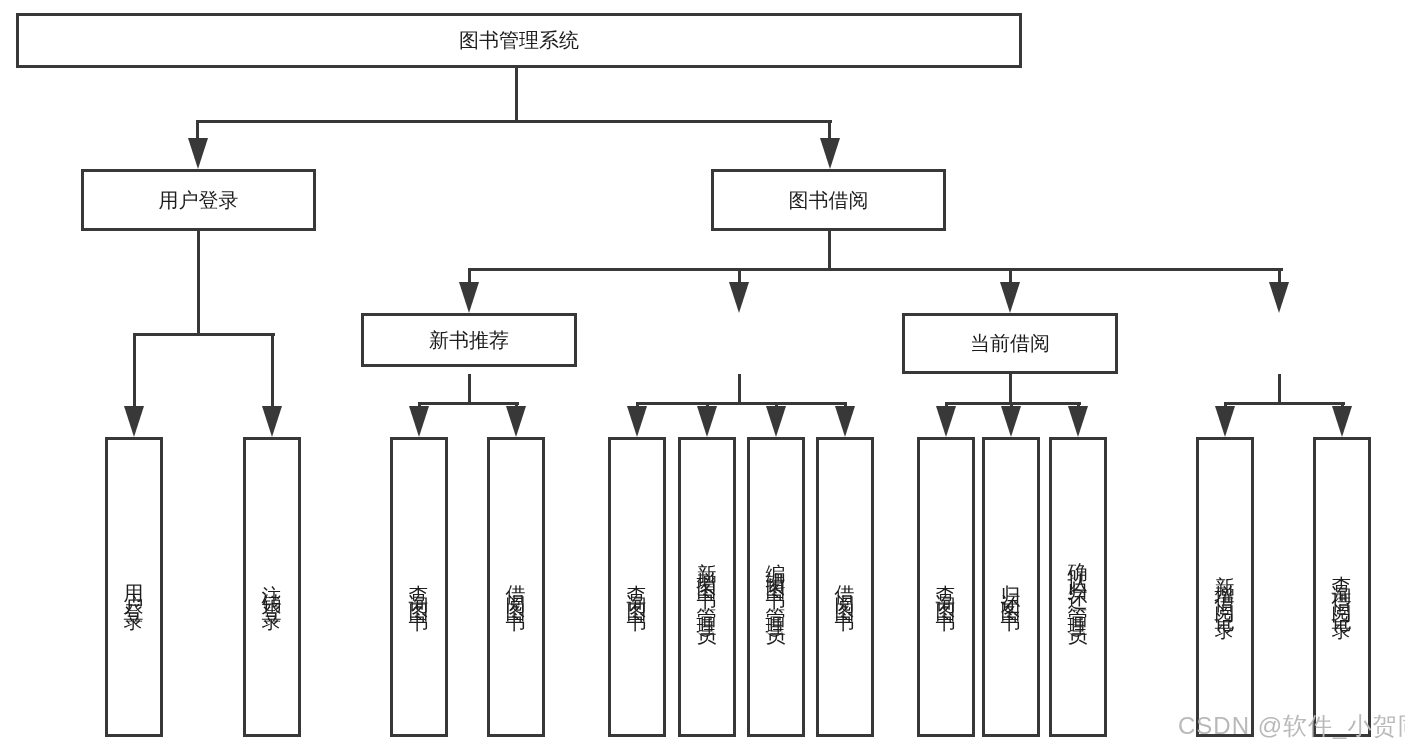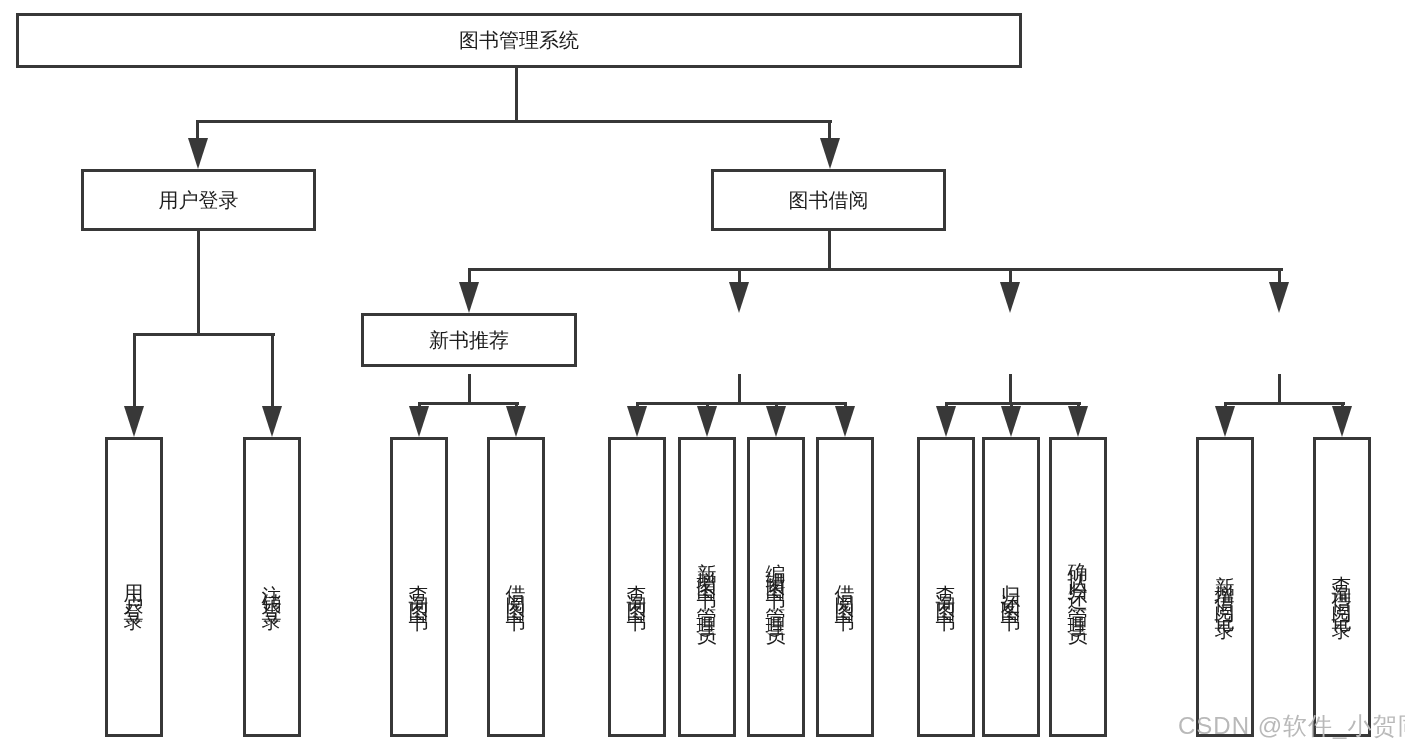--- a/index.html
+++ b/index.html
@@ -93,20 +93,23 @@
   <div class="line" style="left:738px;top:268px;width:3px;height:18px"></div>
   <div class="arrow" style="left:729px;top:282px"></div>
   <div class="line" style="left:1009px;top:268px;width:3px;height:18px"></div>
   <div class="arrow" style="left:1000px;top:282px"></div>
   <div class="line" style="left:1278px;top:268px;width:3px;height:18px"></div>
   <div class="arrow" style="left:1269px;top:282px"></div>
 
   <div class="box" style="left:361px;top:313px;width:216px;height:54px">
     <span>新书推荐</span>
   </div>
+  <div class="box" style="left:902px;top:313px;width:216px;height:61px">
+    <span>当前借阅</span>
+  </div>
 
   <div class="line" style="left:468px;top:374px;width:3px;height:31px"></div>
   <div class="line" style="left:418px;top:402px;width:101px;height:3px"></div>
   <div class="line" style="left:418px;top:402px;width:3px;height:7px"></div>
   <div class="arrow" style="left:409px;top:406px"></div>
   <div class="line" style="left:515px;top:402px;width:3px;height:7px"></div>
   <div class="arrow" style="left:506px;top:406px"></div>
 
   <div class="line" style="left:738px;top:374px;width:3px;height:31px"></div>
   <div class="line" style="left:636px;top:402px;width:211px;height:3px"></div>

